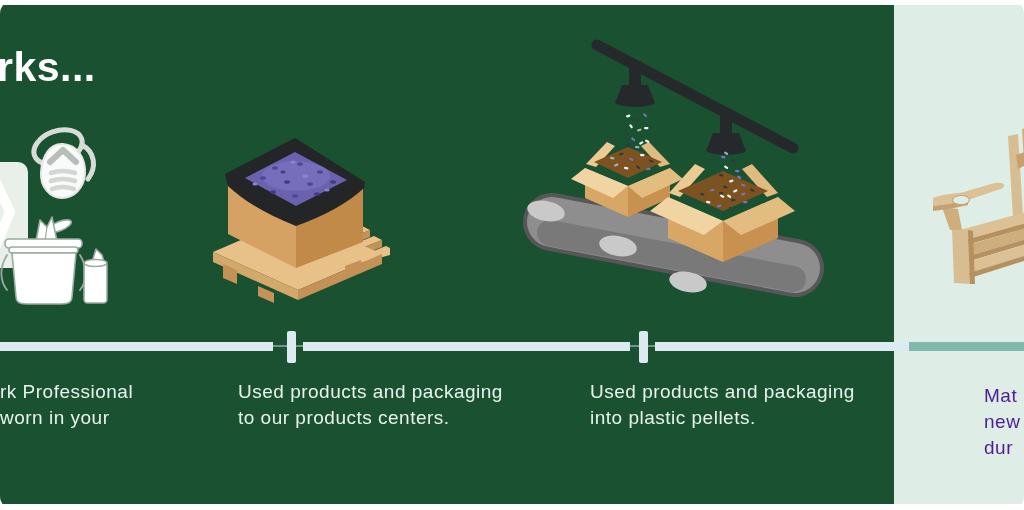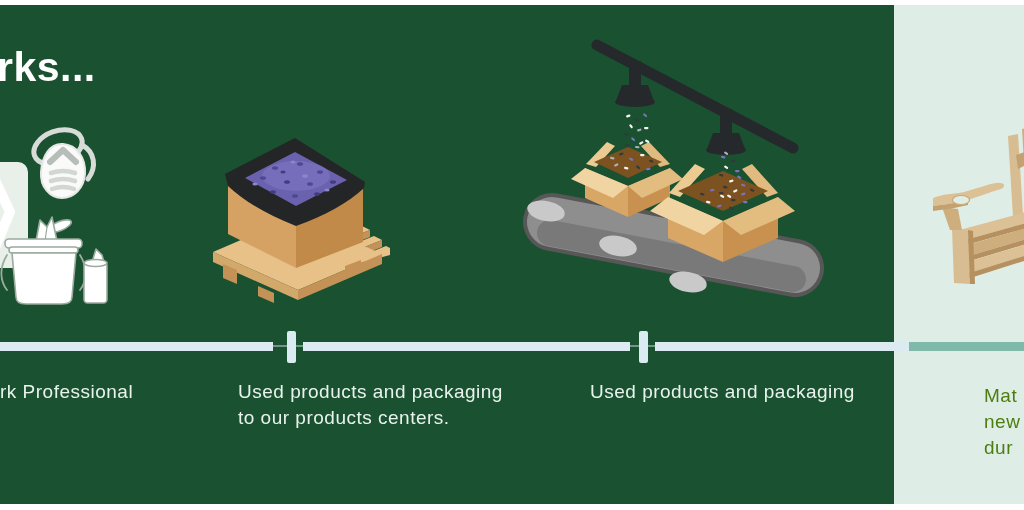--- a/index.html
+++ b/index.html
@@ -1,36 +1,36 @@
 <!DOCTYPE html>
 <html><head>
 <meta charset="utf-8">
 <style>
   html,body{margin:0;padding:0;background:#fff;}
   .stage{
     position:relative;width:1024px;height:510px;overflow:hidden;
-    background:#ffffff;font-family:"Liberation Sans",sans-serif;
+    background:#ffffff;font-family:"Liberation Sans",sans-serif;border-radius:14px;
   }
   .panel{position:absolute;top:5px;height:499px;}
   .panel-dark{left:0;width:894px;background:#1a5130;}
   .panel-light{left:894px;width:130px;background:#deeee6;}
   .title{
     position:absolute;left:-3px;top:44px;color:#ffffff;
     font-size:41px;font-weight:600;letter-spacing:0.5px;white-space:nowrap;
   }
   .tl-seg{position:absolute;top:342px;height:9px;background:#dcebf1;}
   .tl-teal{position:absolute;top:342px;height:9px;background:#7fb9a9;}
   .tl-gap{position:absolute;top:345px;height:2px;background:rgba(220,235,241,0.45);}
   .tl-bar{position:absolute;top:331px;width:9px;height:32px;background:#dcebf1;border-radius:2px;}
   .caption{
     position:absolute;font-size:19px;line-height:26px;color:#e9f3ee;
     letter-spacing:0.5px;white-space:nowrap;
   }
   .caption span{display:block;}
-  .caption-dark{color:#4d7c0f;}
+  .caption-dark{color:#4c1d95;}
   .icon{position:absolute;}
 </style>
 </head>
 <body>
 
 <div class="stage">
 
   <div class="panel panel-dark"></div>
   <div class="panel panel-light"></div>
 
@@ -236,27 +236,29 @@
   <div class="tl-gap" style="left:630px;width:25px;"></div>
   <div class="tl-seg" style="left:0;width:273px;"></div>
   <div class="tl-seg" style="left:303px;width:327px;"></div>
   <div class="tl-seg" style="left:655px;width:254px;"></div>
   <div class="tl-teal" style="left:909px;width:115px;"></div>
   <div class="tl-bar" style="left:287px;"></div>
   <div class="tl-bar" style="left:639px;"></div>
 
   <div class="caption" style="left:0;top:379px;">
     <span>rk Professional</span>
+    <span>worn in your</span>
   </div>
   <div class="caption" style="left:238px;top:379px;">
     <span>Used products and packaging</span>
     <span>to our products centers.</span>
   </div>
   <div class="caption" style="left:590px;top:379px;">
     <span>Used products and packaging</span>
+    <span>into plastic pellets.</span>
   </div>
   <div class="caption caption-dark" style="left:984px;top:383px;">
     <span>Mat</span>
     <span>new</span>
     <span>dur</span>
   </div>
 
 </div>
 
 </body></html>

